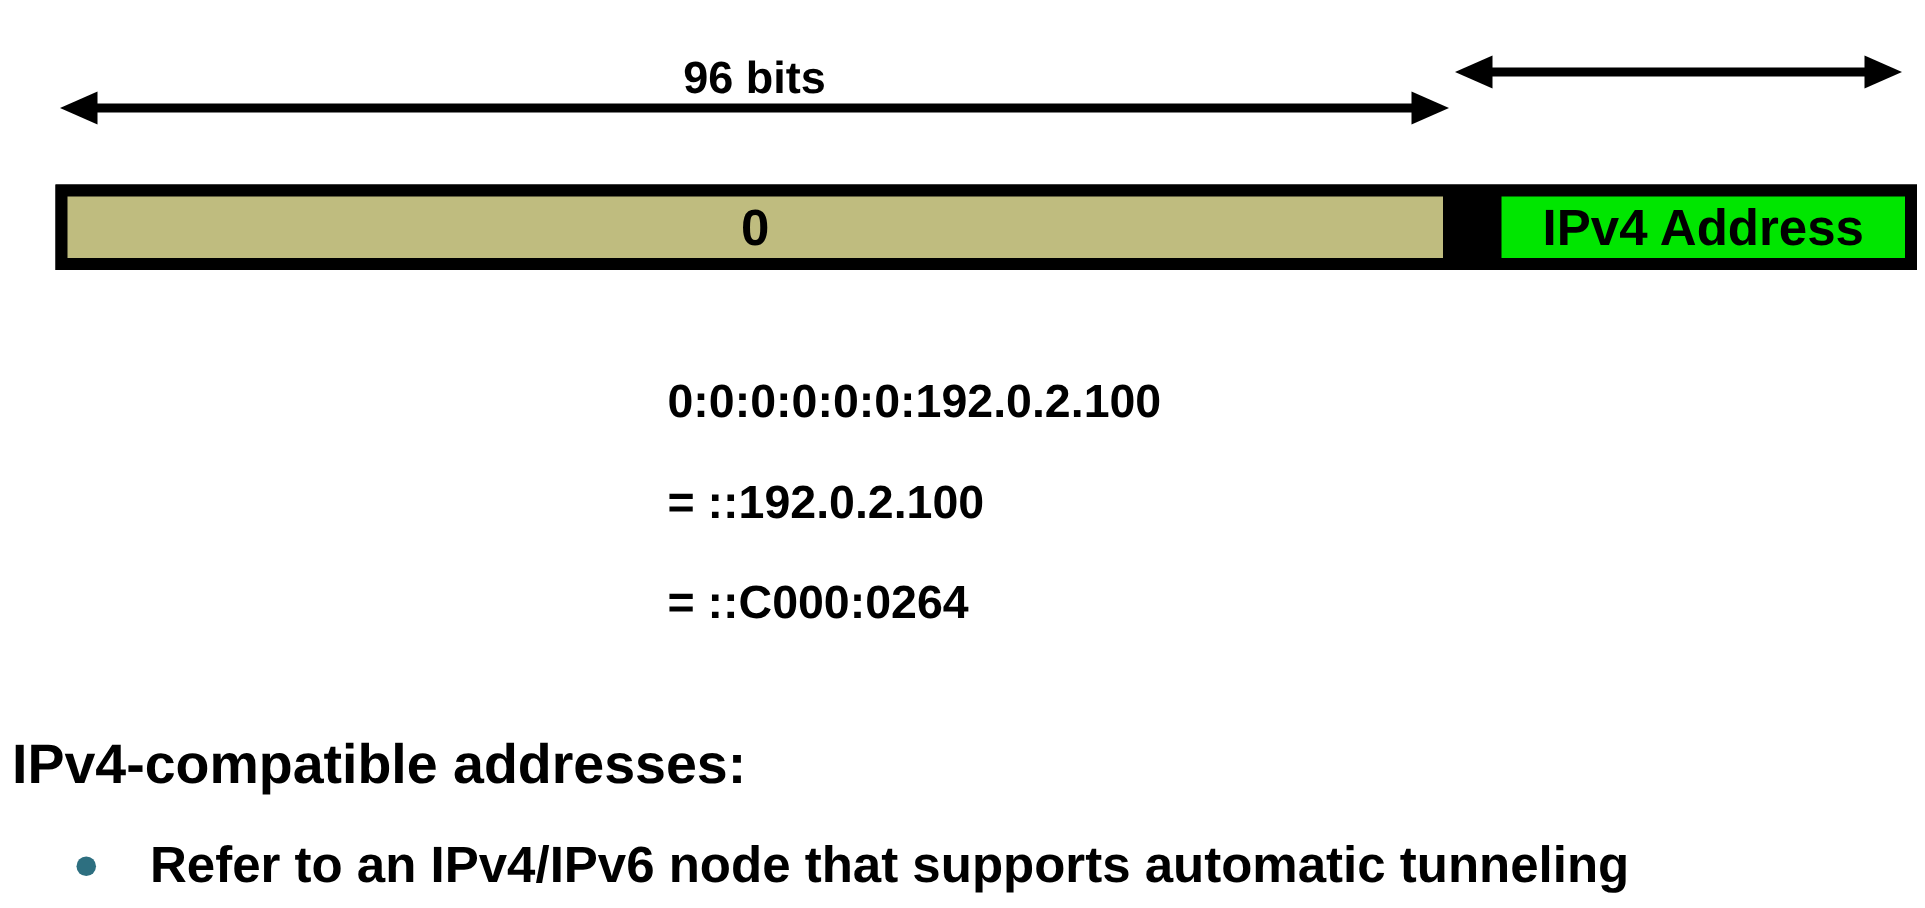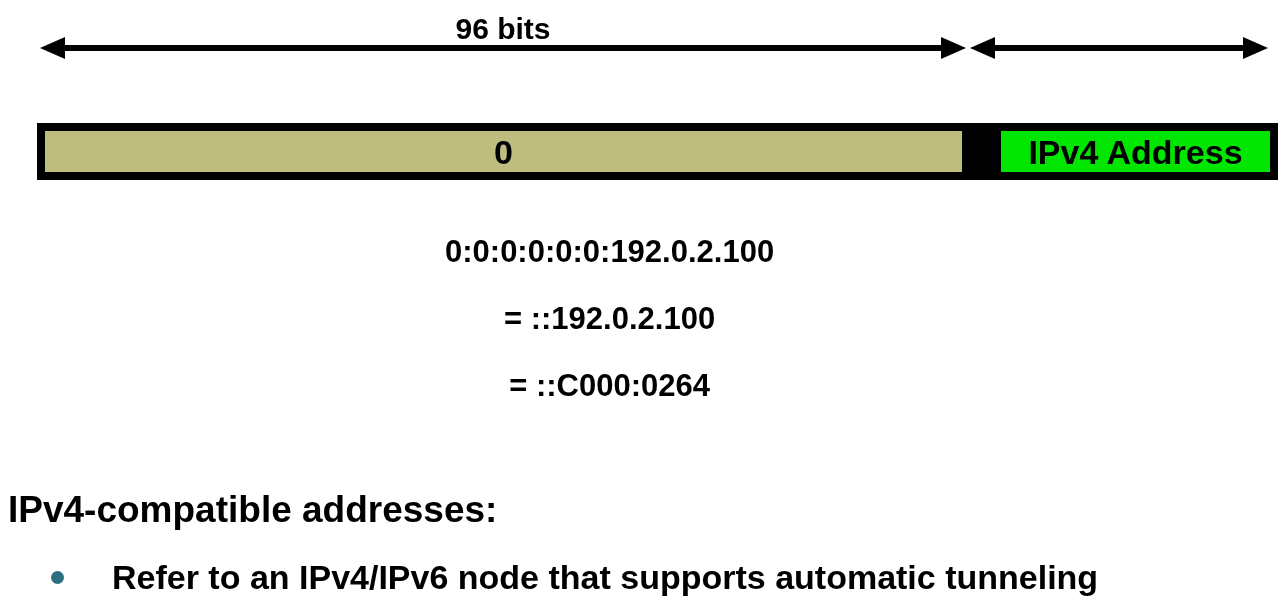--- a/index.html
+++ b/index.html
@@ -19,21 +19,21 @@
     height: 605px;
     overflow: hidden;
   }
 
   
   .arrow {
     position: absolute;
     top: 0;
     height: 58px;
   }
-  .arrow-96 { left: 40px;  width: 926px; }
+  .arrow-96 { left: 40px;  width: 926px; margin-top: 24px; }
   .arrow-32 { left: 970px; width: 298px; }
   .arrow .shaft {
     position: absolute;
     left: 16px;
     right: 16px;
     top: 45px;
     height: 6px;
     background: #000;
   }
   .arrow .head {
@@ -80,26 +80,25 @@
     line-height: 1;
     white-space: nowrap;
   }
   .cell-zero { width: 917px; }
   .cell-ipv4 { flex: 1; }
 
   
   .equivalents {
     position: absolute;
     left: 445px;
-    top: 218px;
+    top: 234px;
     font-size: 31px;
     font-weight: bold;
     line-height: 67px;
     white-space: nowrap;
-    text-align: center;
   }
 
   
   .heading {
     position: absolute;
     left: 8px;
     top: 488px;
     font-size: 37px;
     font-weight: bold;
     line-height: 1.2;
@@ -113,21 +112,21 @@
     align-items: flex-start;
   }
   .bullet-dot {
     width: 13px;
     height: 13px;
     border-radius: 50%;
     margin-top: 15px;
     flex: 0 0 auto;
   }
   .bullet-text {
-    margin-left: 48px;
+    margin-left: 36px;
     font-size: 34px;
     font-weight: bold;
     line-height: 42px;
     white-space: nowrap;
   }
 </style>
 </head>
 <body>
 
 <div class="stage">

